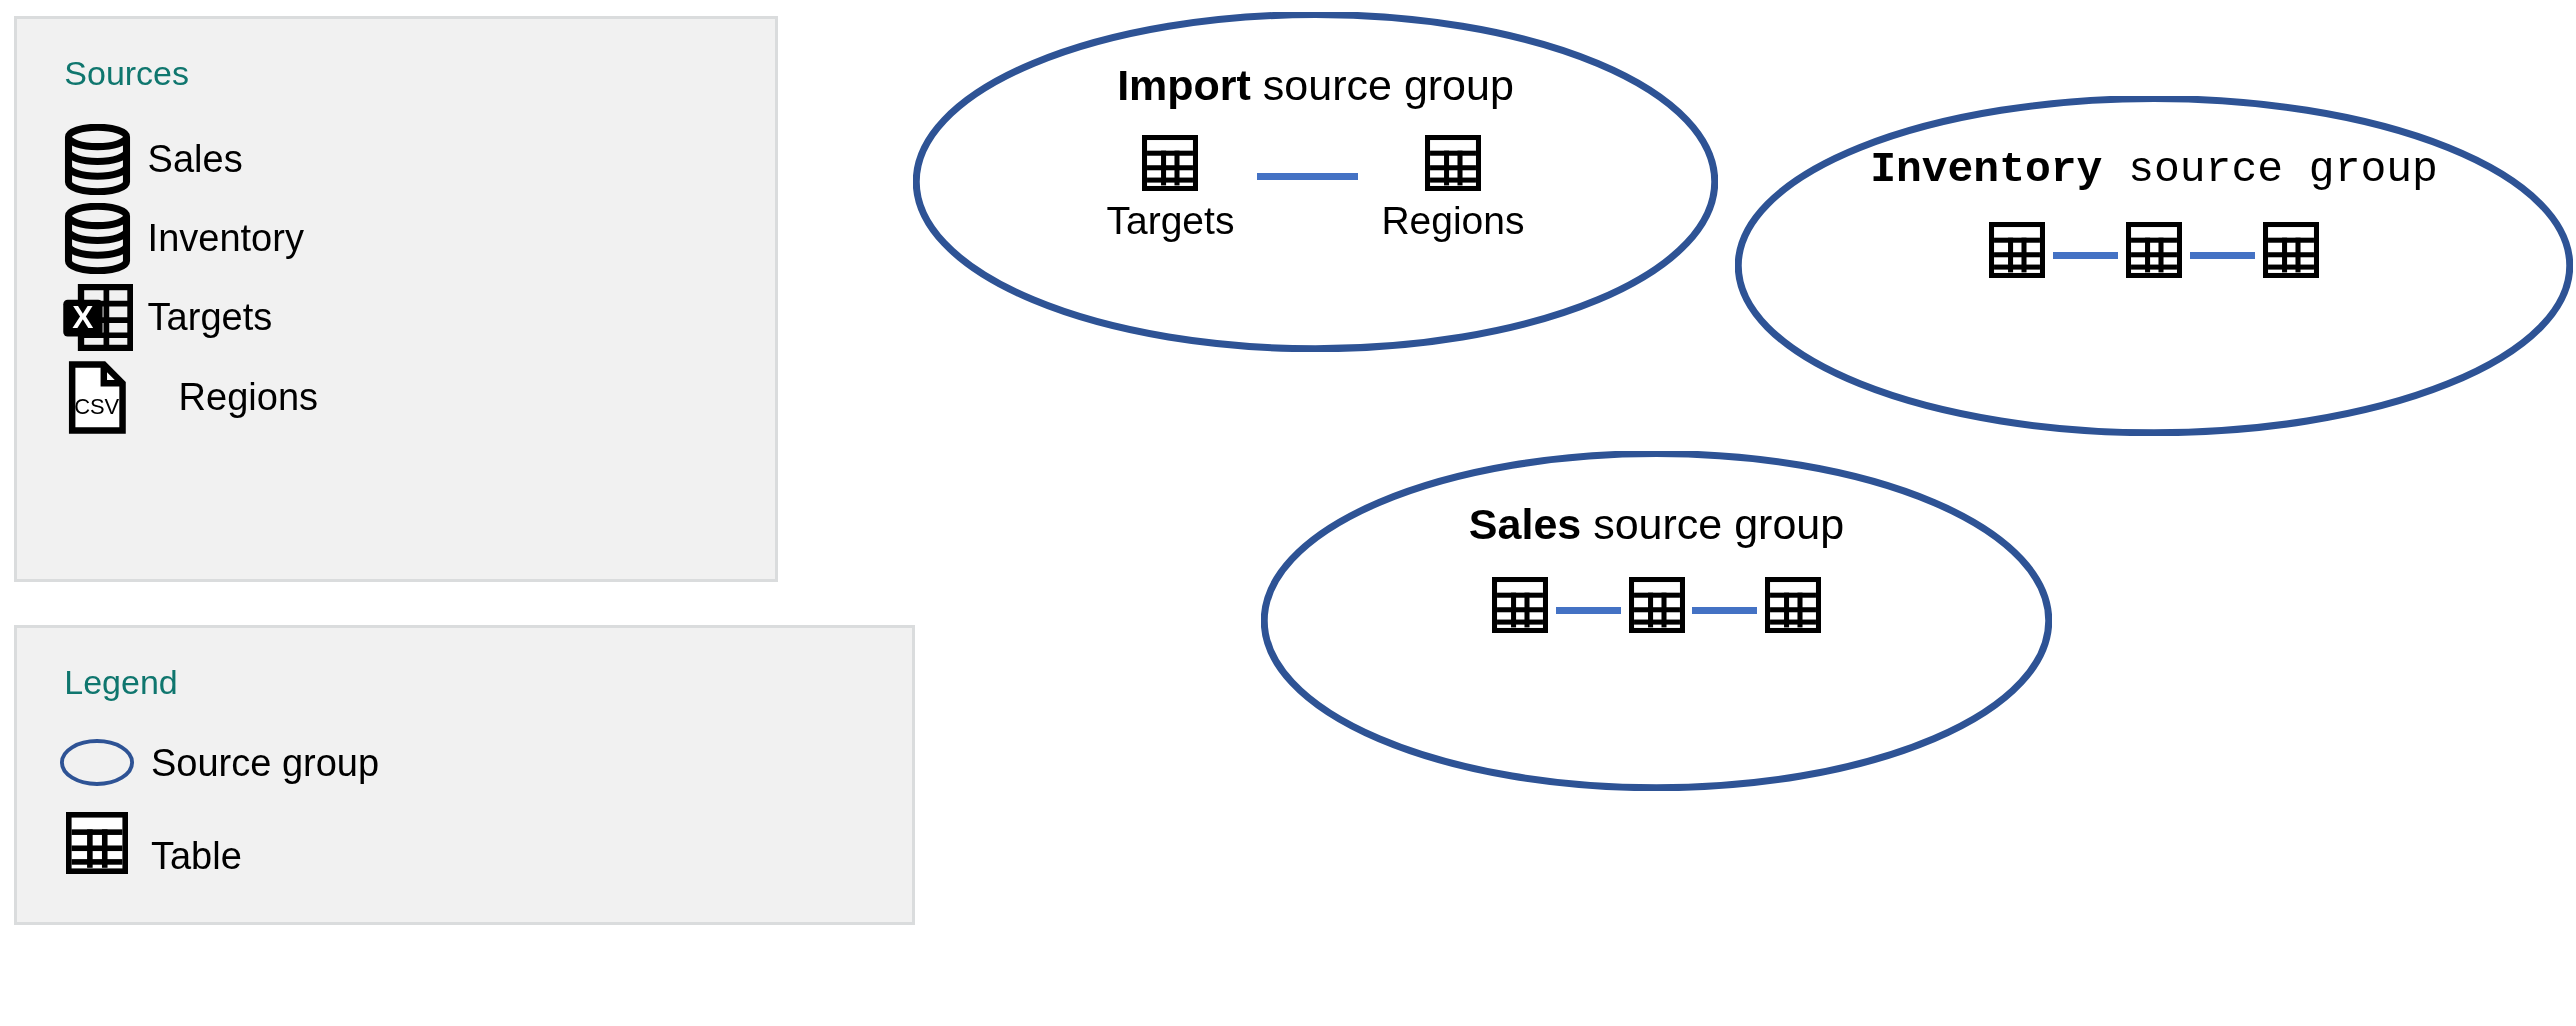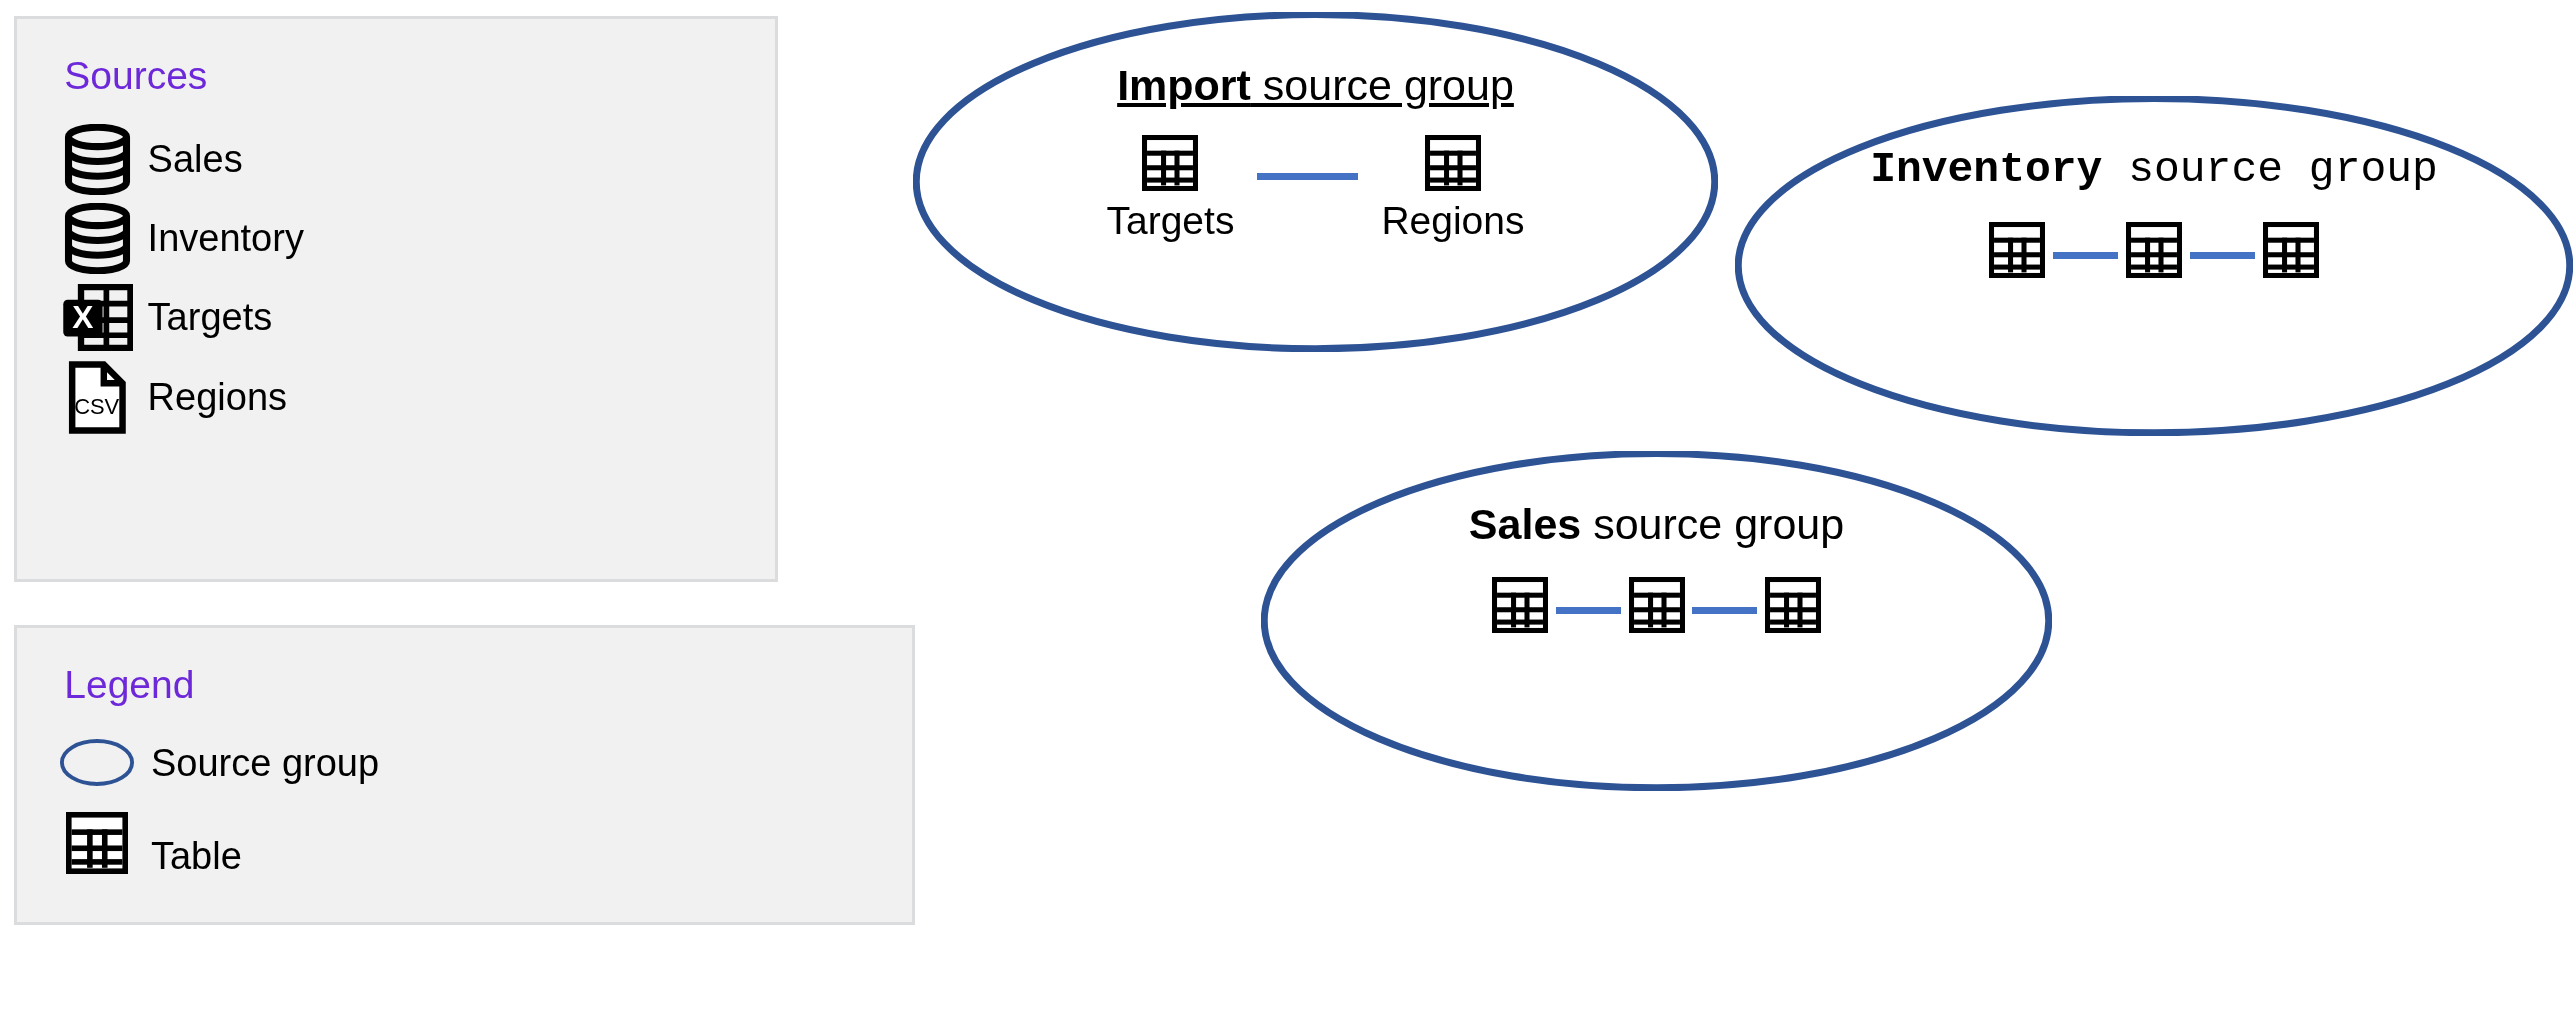--- a/index.html
+++ b/index.html
@@ -34,23 +34,23 @@
     left: 14.3px;  top: 16px;
     width: 764px; height: 566px;
   }
   #legend-panel {
     left: 14.3px;  top: 625px;
     width: 901px; height: 300px;
   }
 
   .panel-title {
     position: absolute;
-    font-size: 39px;
+    font-size: 34px;
     line-height: 1;
-    color: #6d28d9;
+    color: #0f766e;
     white-space: nowrap;
   }
   #sources-panel .panel-title { left: 47px; top: 37px; }
   #legend-panel  .panel-title { left: 47px; top: 37px; }
 
   
   .source-row {
     position: absolute;
     left: 45px;
     display: flex;
@@ -67,21 +67,21 @@
   }
   .source-row .row-label {
     font-size: 38px;
     line-height: 1;
     margin-left: 14.3px;
     white-space: nowrap;
   }
   #source-row-0 { top: 101px; }
   #source-row-1 { top: 180px; }
   #source-row-2 { top: 259px; }
-  #source-row-3 { top: 339px; }
+  #source-row-3 { top: 339px; gap: 31px; }
 
   
   .legend-row {
     position: absolute;
     left: 38px;
     display: flex;
     align-items: center;
     height: 71px;
   }
   .legend-row .row-icon {
@@ -143,21 +143,21 @@
   .connector {
     height: 7.1px;
     background: #4472C4;
     align-self: flex-start;
   }
 
   #group-import {
     left: 913px; top: 11.7px;
     width: 805px; height: 340px;
   }
-  #group-import .group-title { top: 52px; text-decoration: underline; }
+  #group-import .group-title { top: 52px; }
   #group-import .group-tables { top: 123px; }
   #group-import .connector { width: 101px; margin: 0 23px; margin-top: 38px; }
 
   #group-inventory {
     left: 1735px; top: 96px;
     width: 838px; height: 340px; font-family: Liberation Mono, monospace;
   }
   #group-inventory .group-title { top: 52px; }
   #group-inventory .group-tables { top: 126px; }
   #group-inventory .connector { width: 65px; margin: 0 7.8px; margin-top: 30px; }

